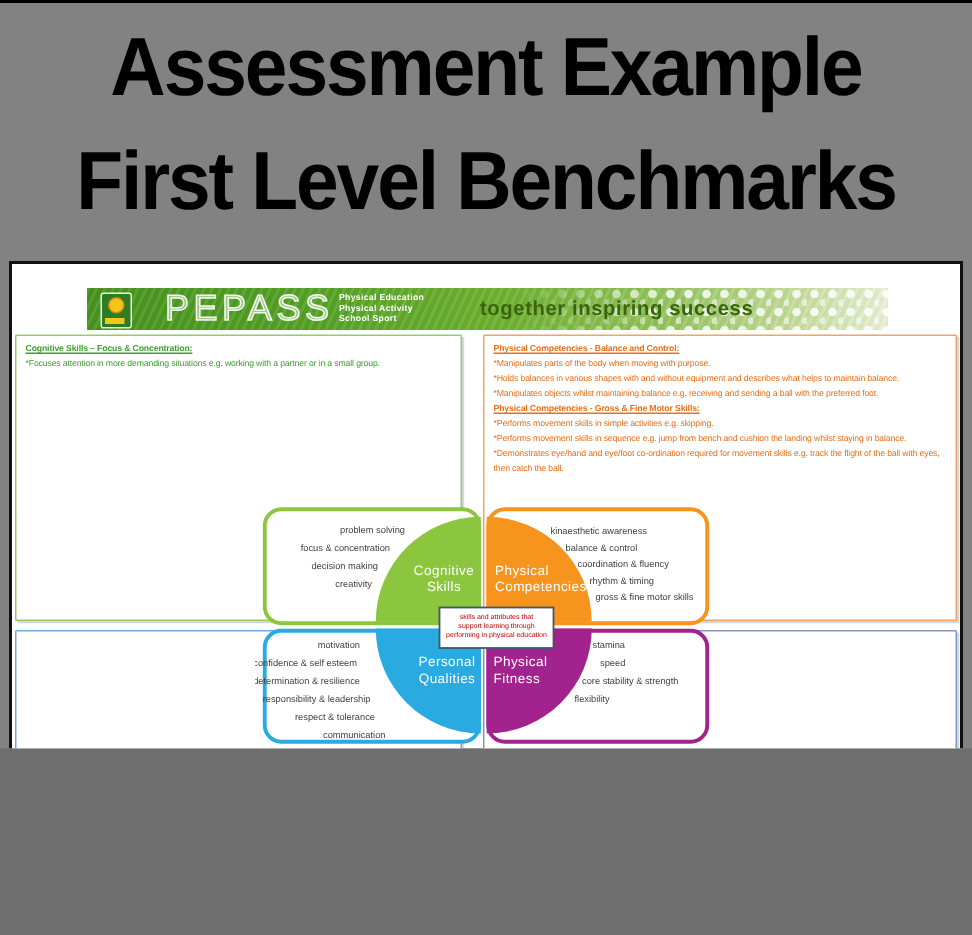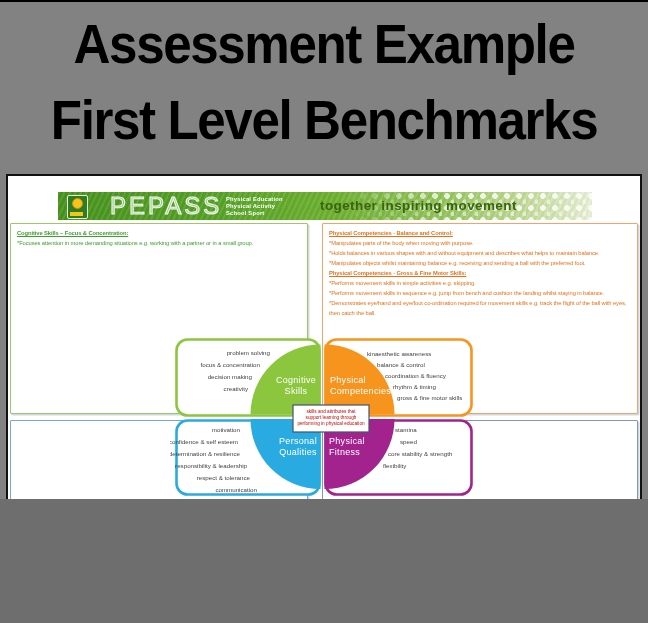--- a/index.html
+++ b/index.html
@@ -99,21 +99,21 @@
     <div id="logo">
       <div class="logo-circle"></div>
       <div class="logo-ribbon"></div>
     </div>
     <div id="wordmark">PEPASS</div>
     <div id="brand-sub">
       <div>Physical Education</div>
       <div>Physical Activity</div>
       <div>School Sport</div>
     </div>
-    <div id="tagline">together inspiring movement</div>
+    <div id="tagline">together inspiring success</div>
   </div>
 
   <div class="obox" id="box-cognitive">
     <div class="heading">Cognitive Skills – Focus &amp; Concentration:</div>
     <div>*Focuses attention in more demanding situations e.g. working with a partner or in a small group.</div>
   </div>
 
   <div class="obox" id="box-competencies">
     <div class="heading">Physical Competencies - Balance and Control:</div>
     <div>*Manipulates parts of the body when moving with purpose.</div>

